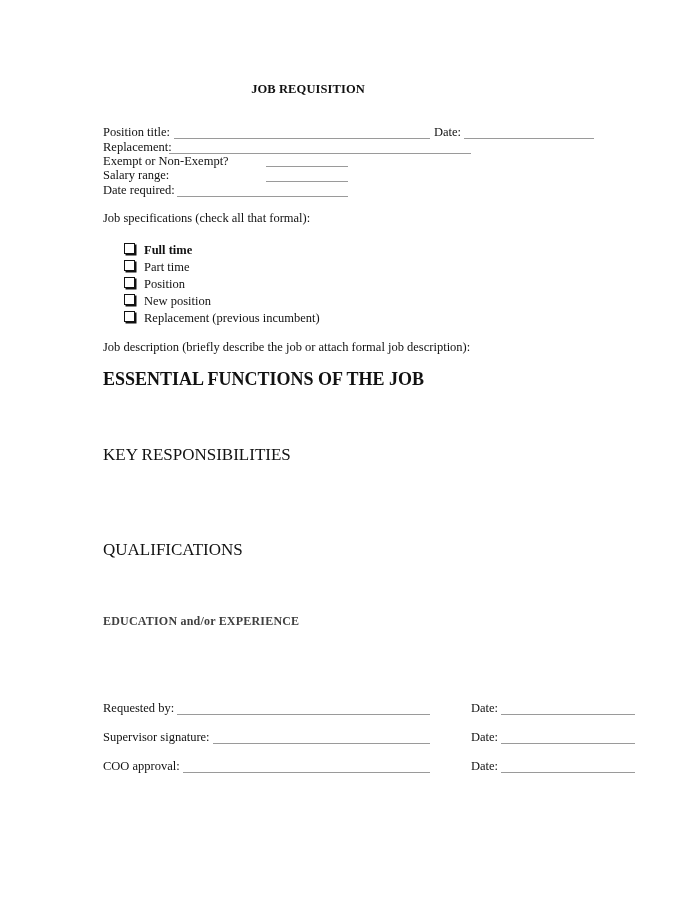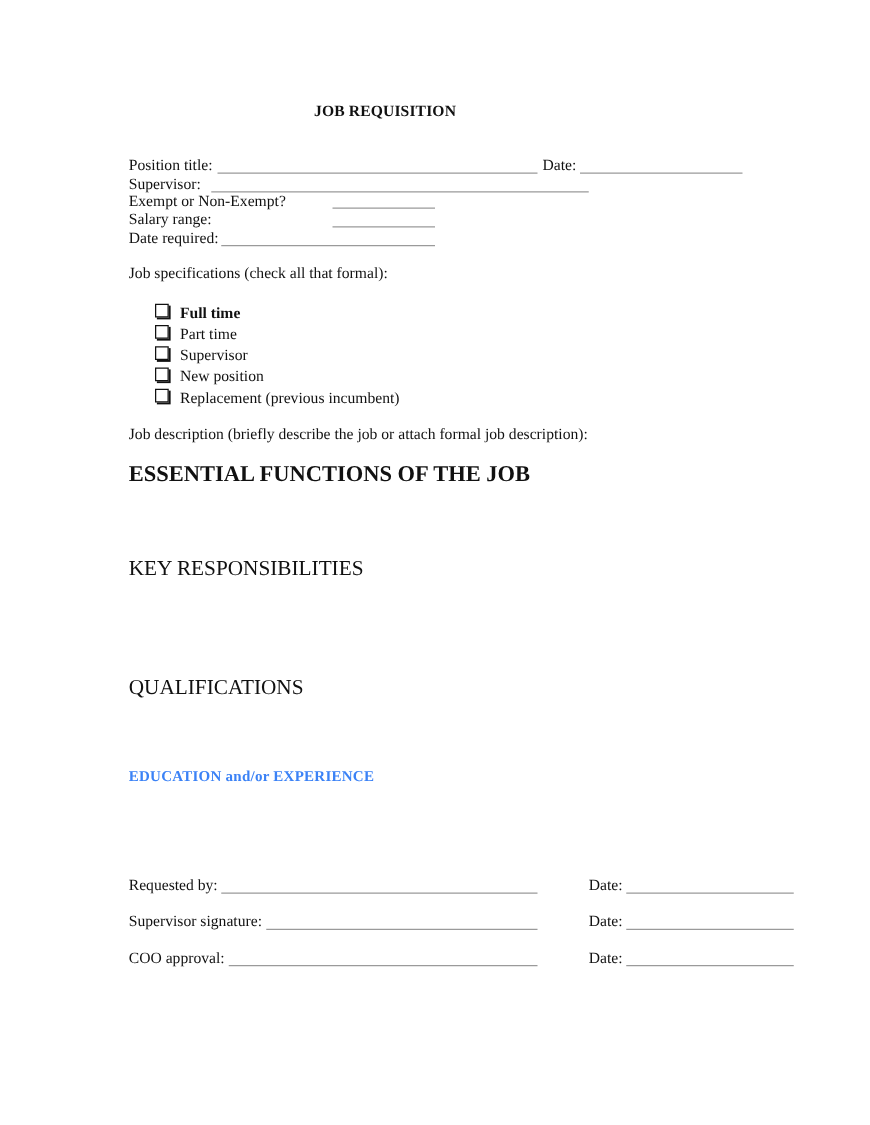--- a/index.html
+++ b/index.html
@@ -42,38 +42,38 @@
       font-weight: bold;
       font-size: 18px;
     }
     .h-large {
       font-weight: normal;
       font-size: 17px;
     }
     .h-gray {
       font-weight: bold;
       font-size: 12px;
-      color: #3b82f6;
+      color: #404040;
       letter-spacing: 0.2px;
     }
   </style>
 </head>
 <body>
 
 <div class="abs title">JOB REQUISITION</div>
 
 <div>
 
   <span class="abs lbl" style="left:103px; top:125px;">Position title:</span>
   <div class="line" style="left:174px; width:256px; top:138px;"></div>
 
   <span class="abs lbl" style="left:434px; top:125px;">Date:</span>
   <div class="line" style="left:464px; width:130px; top:138px;"></div>
 
-  <span class="abs lbl" style="left:103px; top:140px;">Supervisor:</span>
+  <span class="abs lbl" style="left:103px; top:140px;">Replacement:</span>
   <div class="line" style="left:169px; width:302px; top:153px;"></div>
 
   <span class="abs lbl" style="left:103px; top:154px;">Exempt or Non-Exempt?</span>
   <div class="line" style="left:266px; width:82px; top:166px;"></div>
 
   <span class="abs lbl" style="left:103px; top:168px;">Salary range:</span>
   <div class="line" style="left:266px; width:82px; top:181px;"></div>
 
   <span class="abs lbl" style="left:103px; top:183px;">Date required:</span>
   <div class="line" style="left:177px; width:171px; top:196px;"></div>
@@ -82,21 +82,21 @@
 <div>
   <span class="abs lbl" style="left:103px; top:211px;">Job specifications (check all that formal):</span>
 
   <div class="cb" style="left:124px; top:243px;"></div>
   <span class="abs lbl" style="left:144px; top:243px;font-weight:bold;">Full time</span>
 
   <div class="cb" style="left:124px; top:260px;"></div>
   <span class="abs lbl" style="left:144px; top:260px;">Part time</span>
 
   <div class="cb" style="left:124px; top:277px;"></div>
-  <span class="abs lbl" style="left:144px; top:277px;">Supervisor</span>
+  <span class="abs lbl" style="left:144px; top:277px;">Position</span>
 
   <div class="cb" style="left:124px; top:294px;"></div>
   <span class="abs lbl" style="left:144px; top:294px;">New position</span>
 
   <div class="cb" style="left:124px; top:311px;"></div>
   <span class="abs lbl" style="left:144px; top:311px;">Replacement (previous incumbent)</span>
 </div>
 
 <span class="abs lbl" style="left:103px; top:340px;">Job description (briefly describe the job or attach formal job description):</span>
 

